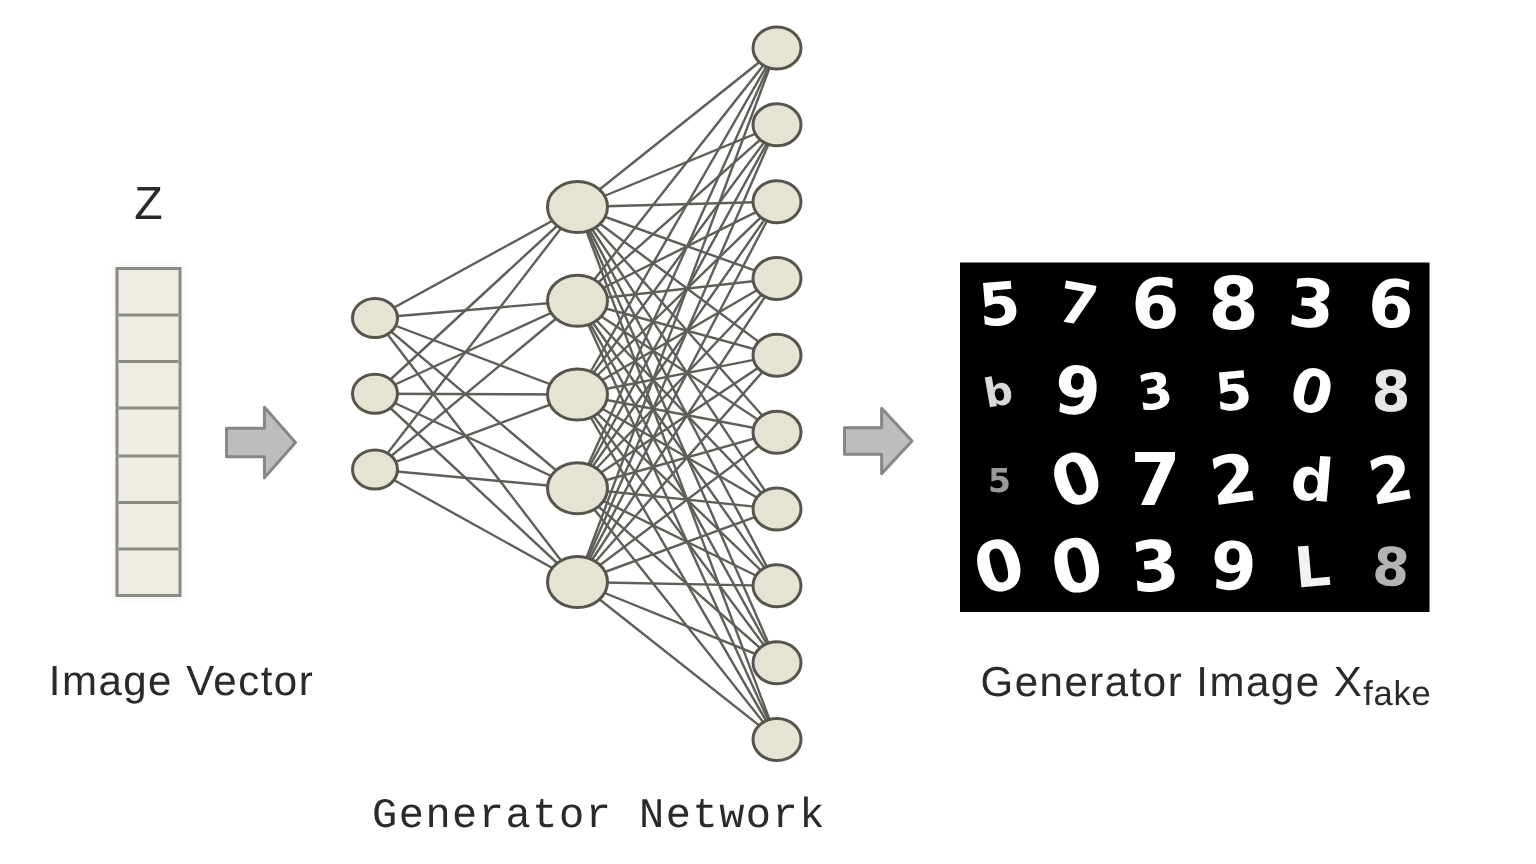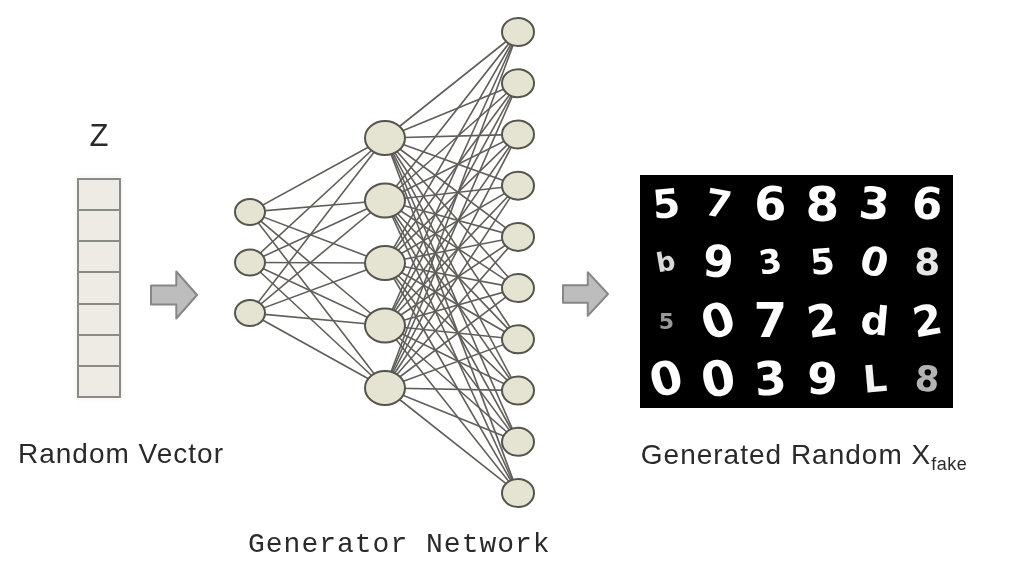--- a/index.html
+++ b/index.html
@@ -56,21 +56,21 @@
     color: #2a2a2a;
     font-size: 28px;
     letter-spacing: 1px;
     text-align: center;
     white-space: nowrap;
   }
   .caption-random-vector { left: 0px;   top: 438px; width: 242px; }
   .caption-generator     { left: 248px; top: 529px; width: 284px; font-family: Liberation Mono, monospace; }
   .caption-generated     { left: 628px; top: 439px; width: 352px; }
   .caption-generated sub {
-    font-size: 18px;
+    font-size: 23px;
     letter-spacing: 0.5px;
     vertical-align: -6px;
   }
   .generated-image {
     position: absolute;
     left: 640px;
     top: 175px;
     width: 313px;
     height: 233px;
     background: #000000;
@@ -191,21 +191,21 @@
   <div class="vector-box" id="vector-box" style="background: rgb(237, 235, 227); border-color: rgb(139, 139, 134);">
       <div class="vector-cell" style="border-color: rgb(139, 139, 134);"></div>
       <div class="vector-cell" style="border-color: rgb(139, 139, 134);"></div>
       <div class="vector-cell" style="border-color: rgb(139, 139, 134);"></div>
       <div class="vector-cell" style="border-color: rgb(139, 139, 134);"></div>
       <div class="vector-cell" style="border-color: rgb(139, 139, 134);"></div>
       <div class="vector-cell" style="border-color: rgb(139, 139, 134);"></div>
       <div class="vector-cell" style="border-color: rgb(139, 139, 134);"></div>
     </div>
 
-  <div class="caption caption-random-vector">Random Vector</div>
+  <div class="caption caption-random-vector">Image Vector</div>
 
   <div class="caption caption-generator">Generator Network</div>
 
   <div class="generated-image" id="digit-grid" style="background: rgb(0, 0, 0);">
       <div class="digit-cell">
         <span style="color: rgb(255, 255, 255); opacity: 1; transform: rotate(-5deg) scale(0.9);">5</span>
       </div>
       <div class="digit-cell">
         <span style="color: rgb(255, 255, 255); opacity: 1; transform: rotate(10deg) scale(0.85);">7</span>
       </div>
@@ -271,16 +271,16 @@
       </div>
       <div class="digit-cell">
         <span style="color: rgb(255, 255, 255); opacity: 0.95; transform: rotate(-5deg) scale(0.85);">L</span>
       </div>
       <div class="digit-cell">
         <span style="color: rgb(255, 255, 255); opacity: 0.7; transform: rotate(5deg) scale(0.8);">8</span>
       </div>
     </div>
 
   <div class="caption caption-generated">
-    <span>Generated Random X</span><sub>fake</sub>
+    <span>Generator Image X</span><sub>fake</sub>
   </div>
 
 </div>
 
 </body></html>

